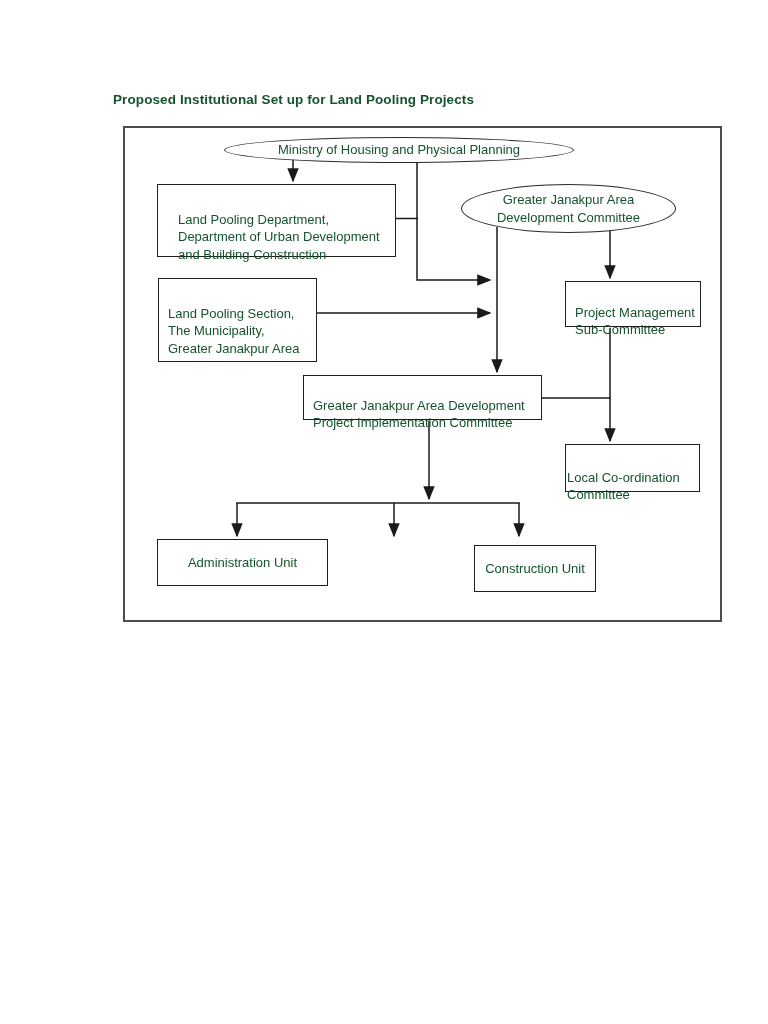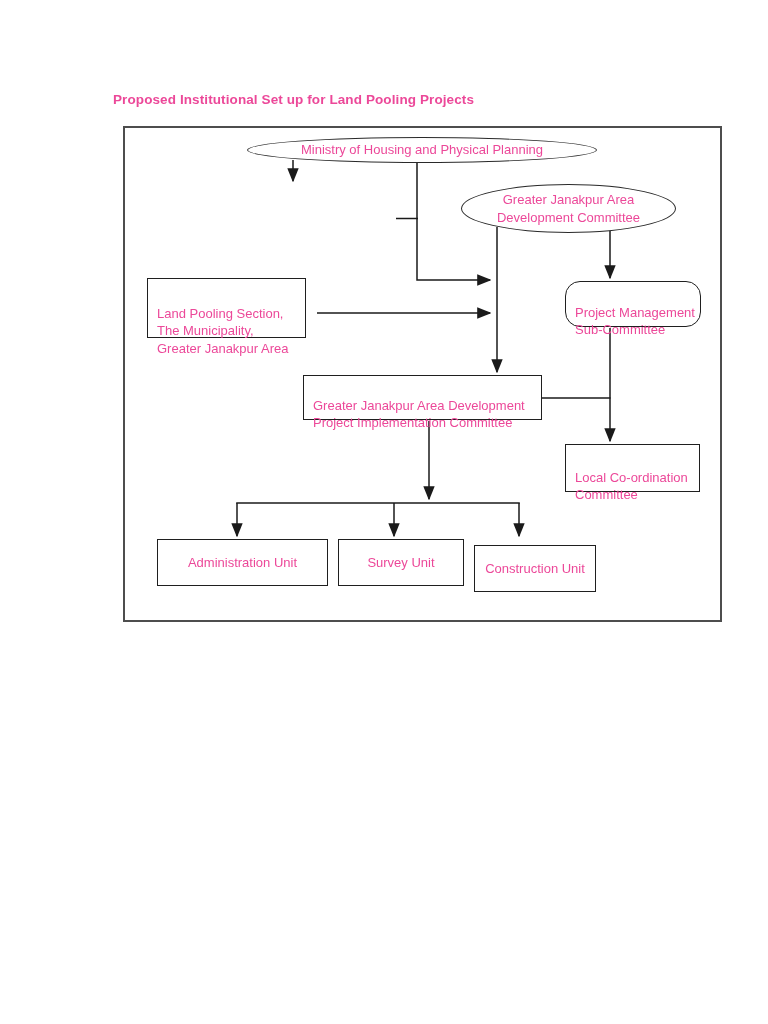--- a/index.html
+++ b/index.html
@@ -2,21 +2,21 @@
 <html><head>
 <meta charset="utf-8">
 <style>
   html, body { margin: 0; padding: 0; background: #ffffff; }
   .page {
     position: relative;
     width: 768px;
     height: 1024px;
     background: #ffffff;
     font-family: "Liberation Sans", sans-serif;
-    color: #ec4899;
+    color: #14532d;
     overflow: hidden;
   }
   .doc-title {
     position: absolute;
     left: 113px;
     top: 92px;
     font-size: 13.5px;
     font-weight: bold;
     letter-spacing: 0.1px;
     white-space: nowrap;
@@ -55,27 +55,27 @@
     justify-content: center;
     text-align: center;
   }
   .node.centered {
     display: flex;
     align-items: center;
     justify-content: center;
     text-align: center;
   }
   
-  .n-ministry      { left: 247px; top: 137px; width: 350px; height: 26px; }
+  .n-ministry      { left: 224px; top: 137px; width: 350px; height: 26px; }
   .n-gjadc         { left: 461px; top: 184px; width: 215px; height: 49px; }
   .n-lpd           { left: 157px; top: 184px; width: 239px; height: 73px; padding: 9px 0 0 20px; }
-  .n-lps           { left: 147px; top: 278px; width: 159px; height: 60px; padding: 9px 0 8px 9px; }
-  .n-pmsc          { left: 565px; top: 281px; width: 136px; height: 46px; padding: 5px 0 0 9px; border-radius: 15px; }
+  .n-lps           { left: 158px; top: 278px; width: 159px; height: 84px; padding: 9px 0 8px 9px; }
+  .n-pmsc          { left: 565px; top: 281px; width: 136px; height: 46px; padding: 5px 0 0 9px; }
   .n-pic           { left: 303px; top: 375px; width: 239px; height: 45px; padding: 4px 0 12px 9px; }
-  .n-lcc           { left: 565px; top: 444px; width: 135px; height: 48px; padding: 7px 0 0 9px; }
+  .n-lcc           { left: 565px; top: 444px; width: 135px; height: 48px; padding: 7px 0 0 1px; }
   .n-admin         { left: 157px; top: 539px; width: 171px; height: 47px; }
   .n-survey        { left: 338px; top: 539px; width: 126px; height: 47px; }
   .n-construction  { left: 474px; top: 545px; width: 122px; height: 47px; }
 </style>
 </head>
 <body>
 
 <div class="page">
 
   <div class="doc-title">Proposed Institutional Set up for Land Pooling Projects</div>
@@ -107,20 +107,25 @@
 
   <div class="node ellipse n-ministry">
     <span>Ministry of Housing and Physical Planning</span>
   </div>
 
   <div class="node ellipse n-gjadc">
     <span>Greater Janakpur Area
 Development Committee</span>
   </div>
 
+  <div class="node n-lpd">
+    <span>Land Pooling Department,
+Department of Urban Development
+and Building Construction</span>
+  </div>
 
   <div class="node n-lps">
     <span>Land Pooling Section,
 The Municipality,
 Greater Janakpur Area</span>
   </div>
 
   <div class="node n-pmsc">
     <span>Project Management
 Sub-Committee</span>
@@ -133,21 +138,18 @@
 
   <div class="node n-lcc">
     <span>Local Co-ordination
 Committee</span>
   </div>
 
   <div class="node centered n-admin">
     <span>Administration Unit</span>
   </div>
 
-  <div class="node centered n-survey">
-    <span>Survey Unit</span>
-  </div>
 
   <div class="node centered n-construction">
     <span>Construction Unit</span>
   </div>
 
 </div>
 
 </body></html>

